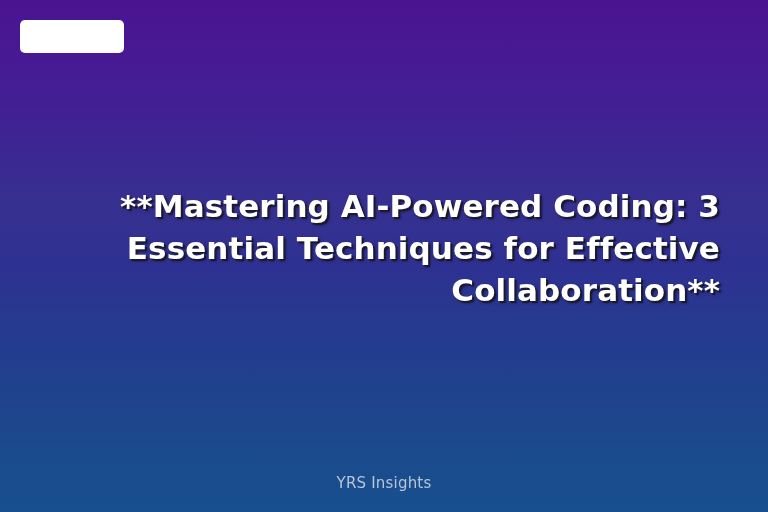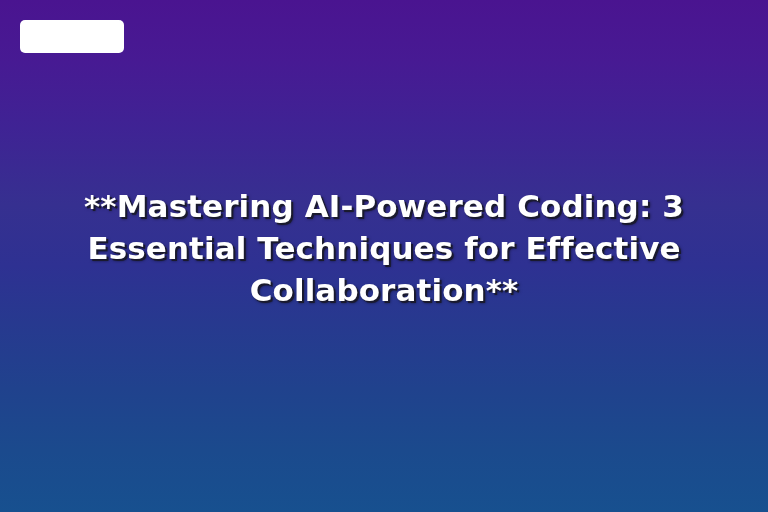--- a/index.html
+++ b/index.html
@@ -53,21 +53,21 @@
   }
 
   
   .title-block {
     position: absolute;
     left: 0;
     right: 0;
     top: 185px;
     padding: 0 48px;
     box-sizing: border-box;
-    text-align: center;
+    text-align: right;
   }
   .slide-title {
     margin: 0;
     font-size: 31px;
     font-weight: bold;
     line-height: 42px;
     letter-spacing: 0.1px;
     color: #ffffff;
     text-shadow: 2px 2px 0 #1a1a2e, 2px 2px 3px rgba(0,0,0,0.55);
     white-space: pre-line;
@@ -94,14 +94,17 @@
 <div class="slide">
 
   <div class="logo-plate">
     <span class="logo-plate-label"></span>
   </div>
 
   <div class="title-block">
     <h1 class="slide-title">**Mastering AI-Powered Coding: 3 Essential Techniques for Effective Collaboration**</h1>
   </div>
 
+  <div class="footer">
+    <span class="footer-text">YRS Insights</span>
+  </div>
 
 </div>
 
 </body></html>

